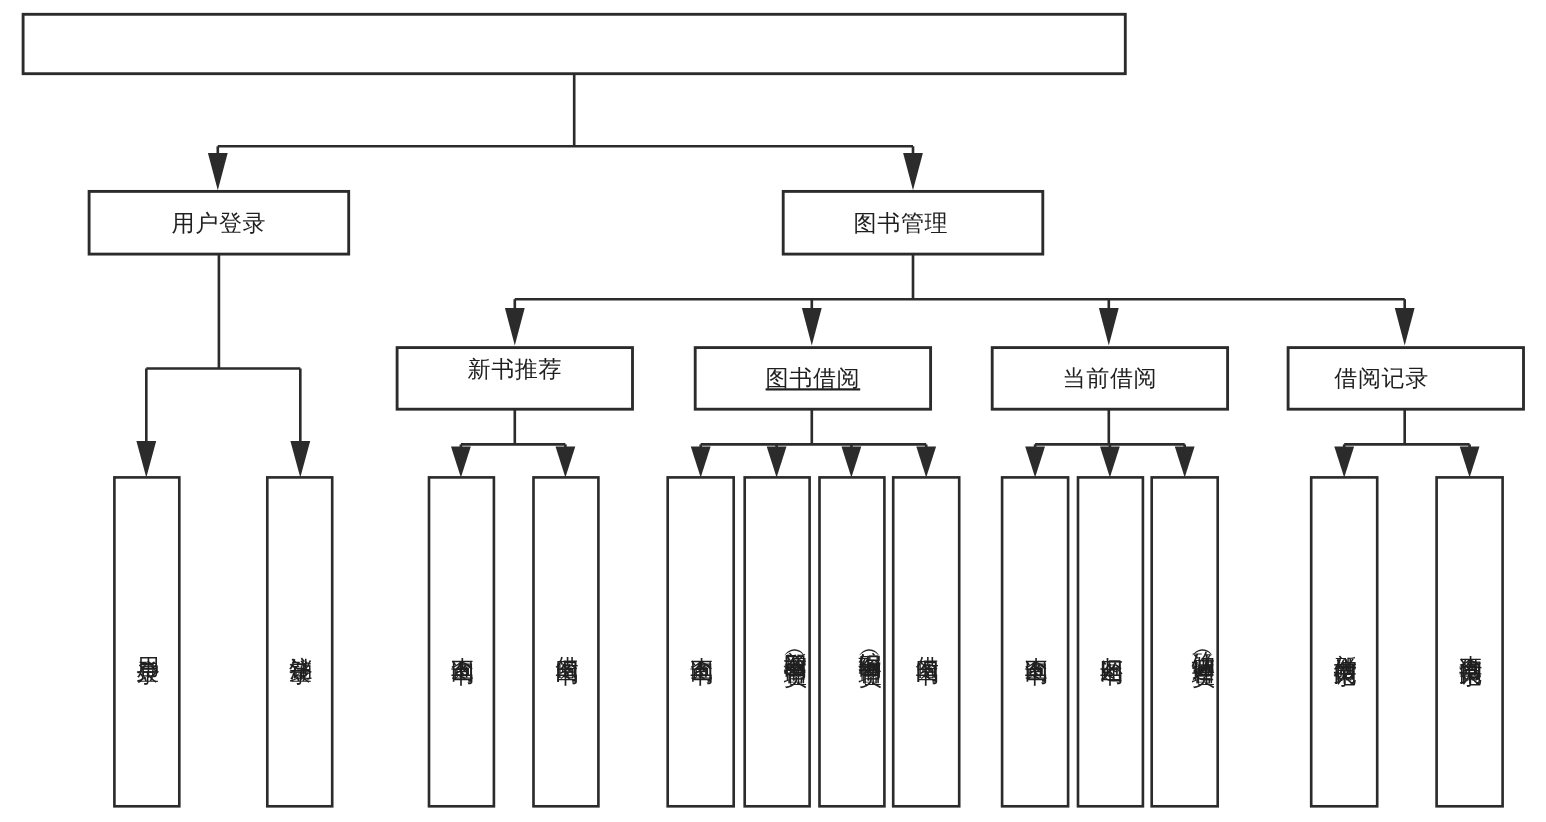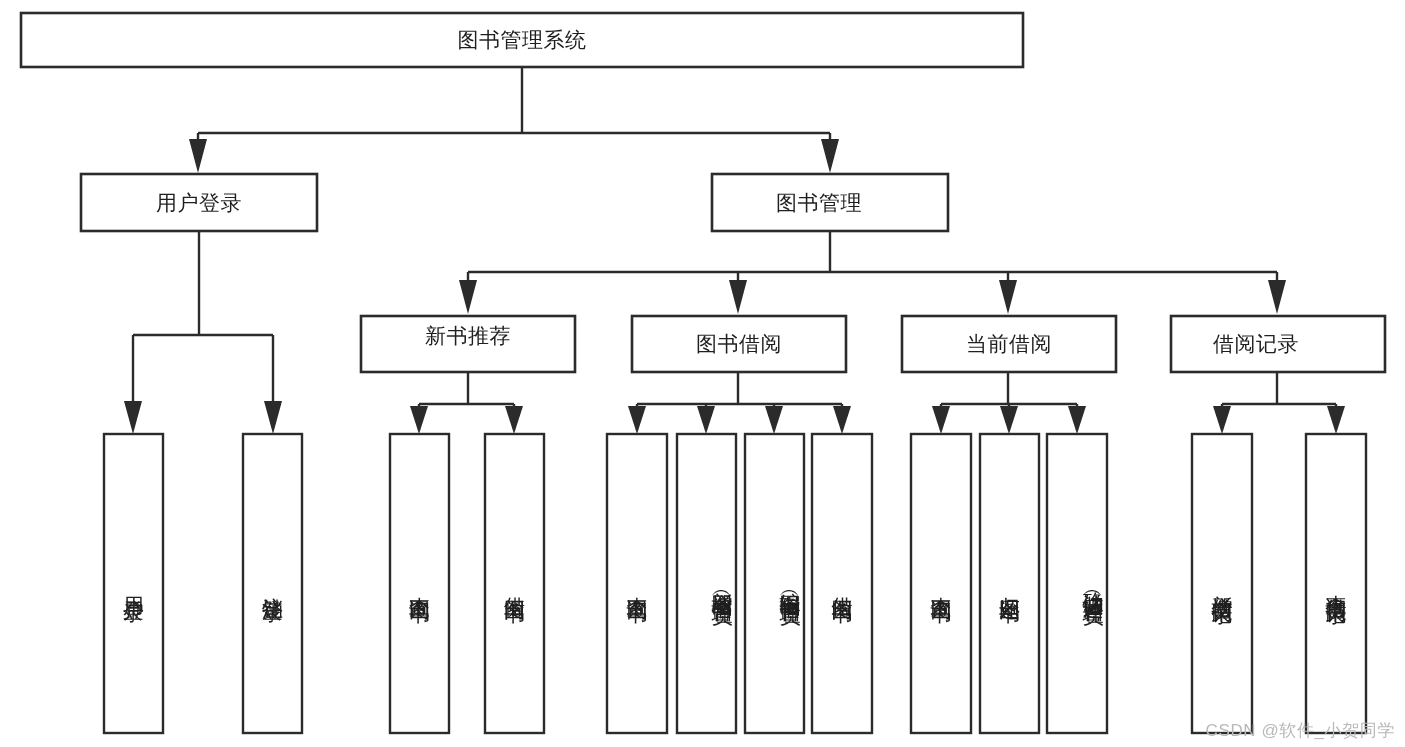--- a/index.html
+++ b/index.html
@@ -172,27 +172,26 @@
     <rect class="node-rect-thin" x="812" y="434" width="60" height="299"></rect>
 
     <rect class="node-rect-thin" x="911" y="434" width="60" height="299"></rect>
     <rect class="node-rect-thin" x="980" y="434" width="59" height="299"></rect>
     <rect class="node-rect-thin" x="1047" y="434" width="60" height="299"></rect>
 
     <rect class="node-rect-thin" x="1192" y="434" width="60" height="299"></rect>
     <rect class="node-rect-thin" x="1306" y="434" width="60" height="299"></rect>
   </svg>
 
-  <div class="h-label" style="left:21px; top:13px; width:1002px; height:54px;">图书管理系统</div>
 
   <div class="h-label" style="left:81px; top:174px; width:236px; height:57px;">用户登录</div>
   <div class="h-label" style="left:712px; top:174px; width:214px; height:57px;">图书管理</div>
 
   <div class="h-label" style="left:361px; top:316px; width:214px; height:40px;border-radius:20px;">新书推荐</div>
-  <div class="h-label" style="left:632px; top:316px; width:214px; height:56px;">图书借阅</div>
+  <div class="h-label" style="left:632px; top:316px; width:214px; height:56px;text-decoration:underline;">图书借阅</div>
   <div class="h-label" style="left:902px; top:316px; width:214px; height:56px;">当前借阅</div>
   <div class="h-label" style="left:1171px; top:316px; width:170px; height:56px;">借阅记录</div>
 
   <div class="v-label align-middle" style="left:104px; top:440px; width:59px; height:287px;">用户登录</div>
   <div class="v-label align-middle" style="left:243px; top:440px; width:59px; height:287px;">注销登录</div>
 
   <div class="v-label align-middle" style="left:390px; top:440px; width:59px; height:287px;">查询图书</div>
   <div class="v-label align-middle" style="left:485px; top:440px; width:59px; height:287px;">借阅图书</div>
 
   <div class="v-label align-middle" style="left:607px; top:440px; width:60px; height:287px;">查询图书</div>
@@ -200,15 +199,14 @@
   <div class="v-label align-start" style="left:745px; top:440px; width:59px; height:287px;">编辑图书（管理员）</div>
   <div class="v-label align-middle" style="left:812px; top:440px; width:60px; height:287px;">借阅图书</div>
 
   <div class="v-label align-middle" style="left:911px; top:440px; width:60px; height:287px;">查询图书</div>
   <div class="v-label align-middle" style="left:980px; top:440px; width:59px; height:287px;">归还图书</div>
   <div class="v-label align-start" style="left:1047px; top:440px; width:60px; height:287px;">确认归还（管理员）</div>
 
   <div class="v-label align-middle" style="left:1192px; top:440px; width:60px; height:287px;">新增借阅记录</div>
   <div class="v-label align-middle" style="left:1306px; top:440px; width:60px; height:287px;">查询借阅记录</div>
 
-  <div class="watermark">CSDN @软件_小贺同学</div>
 
 </div>
 
 </body></html>

